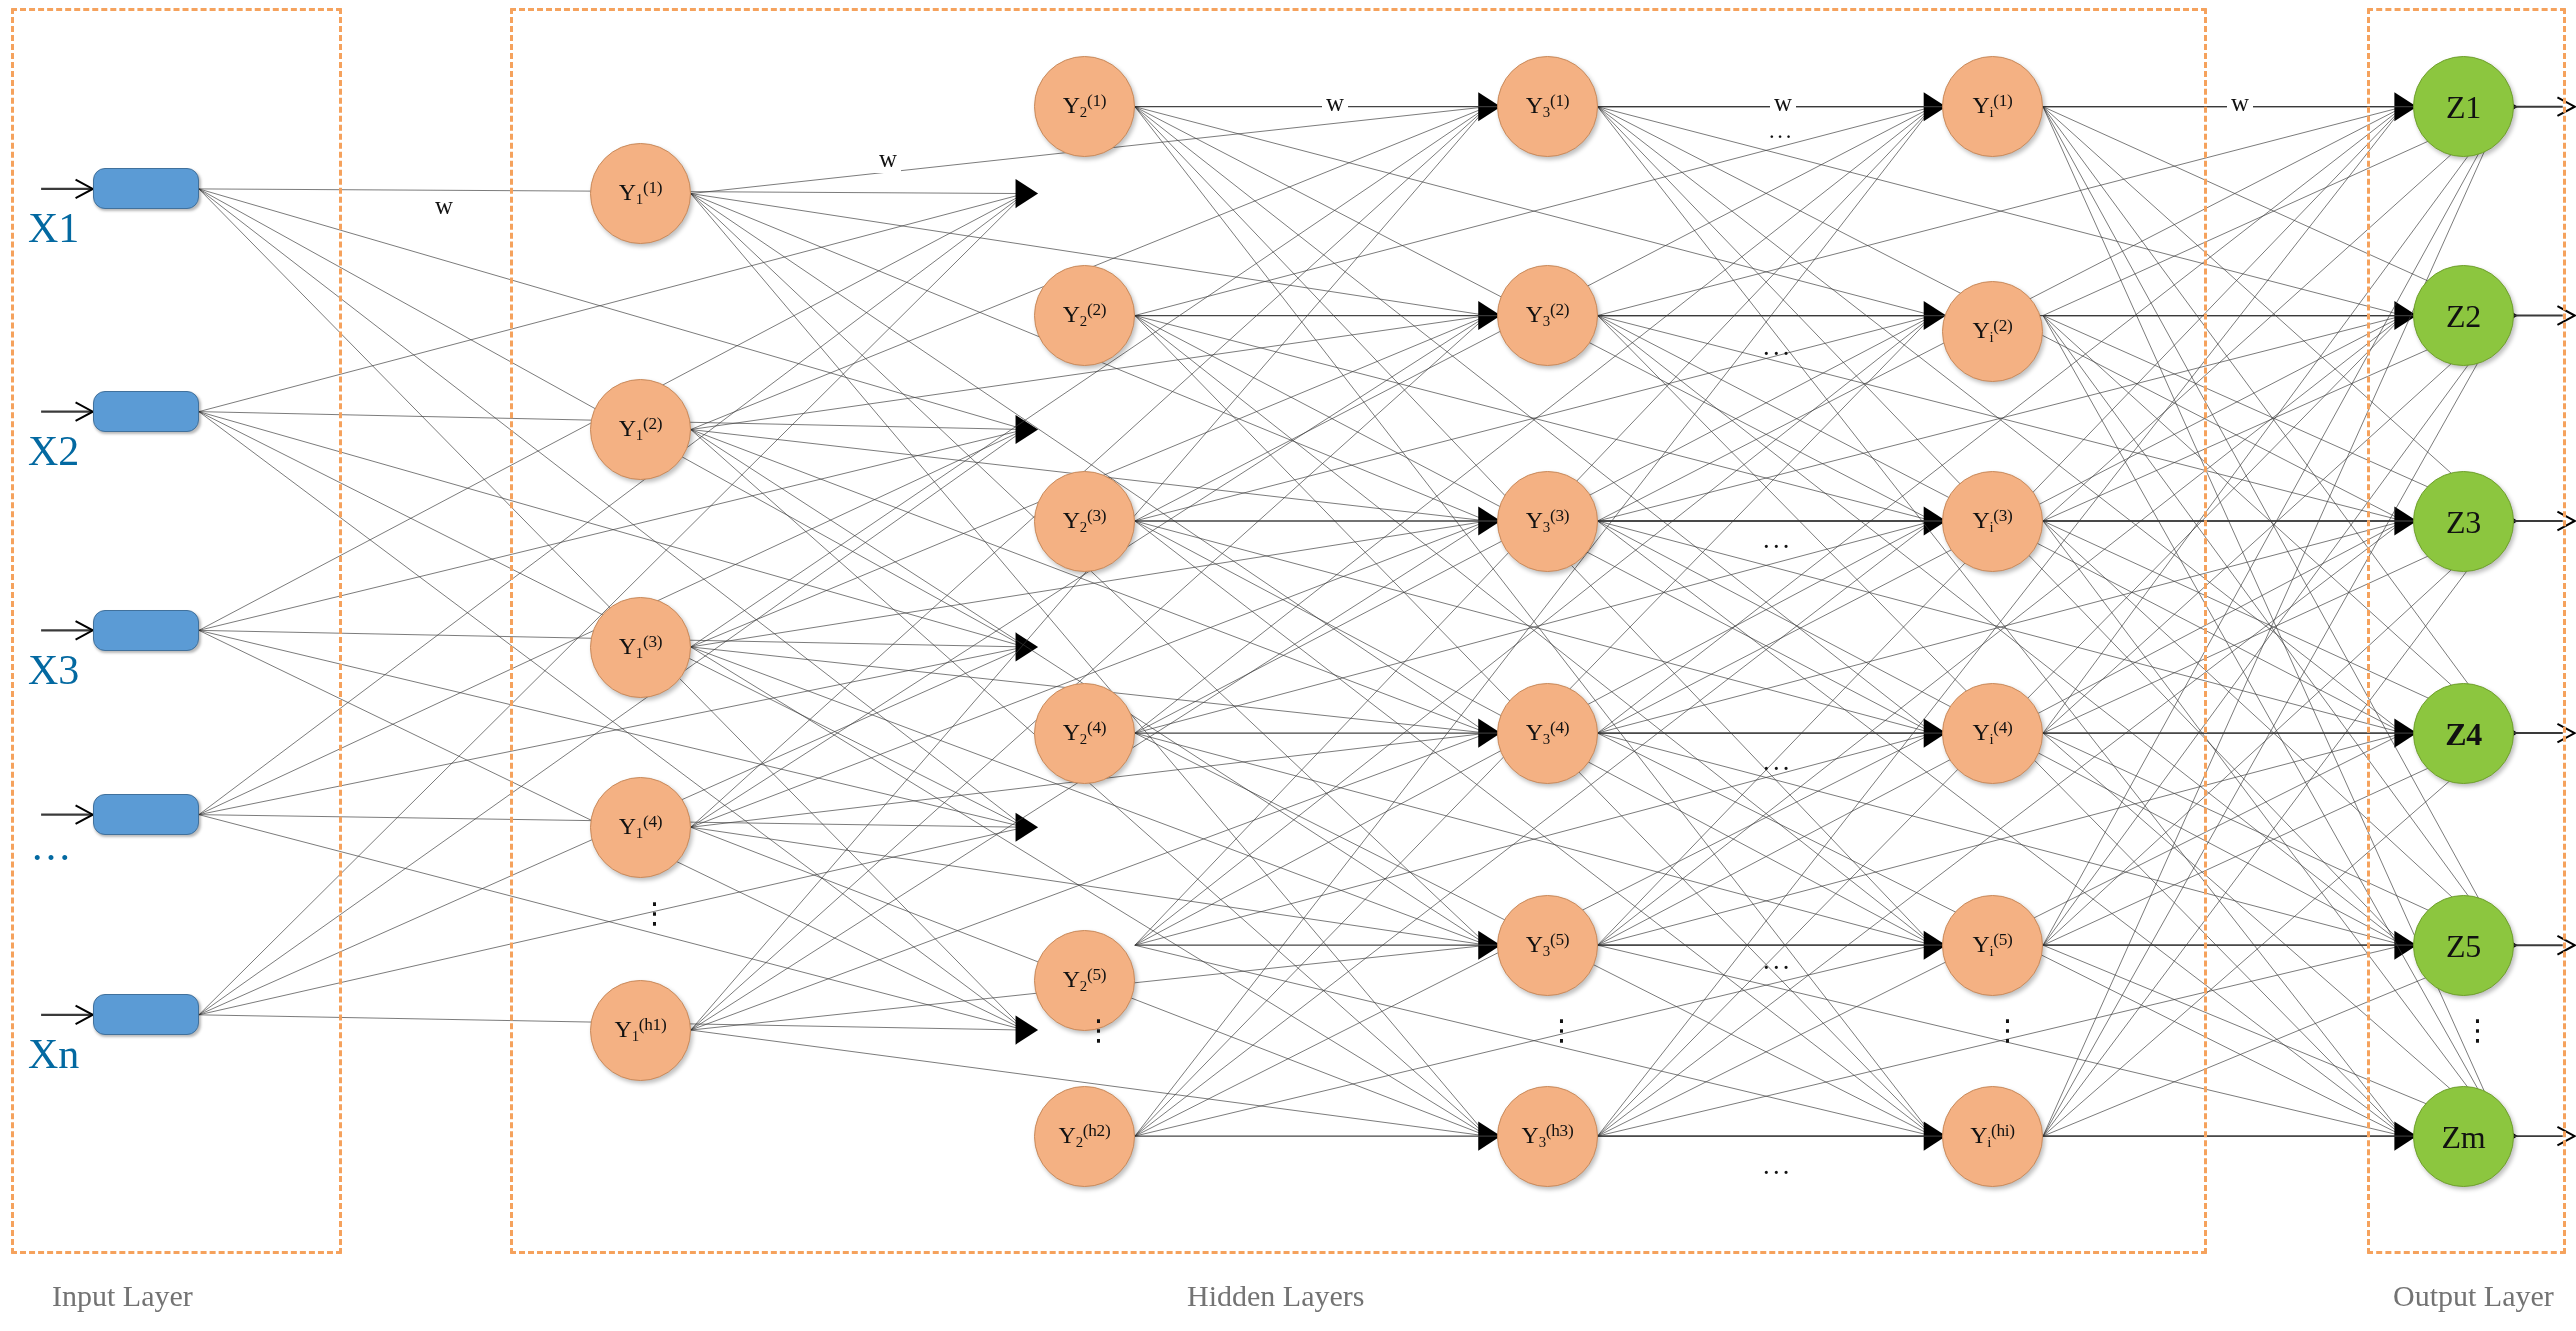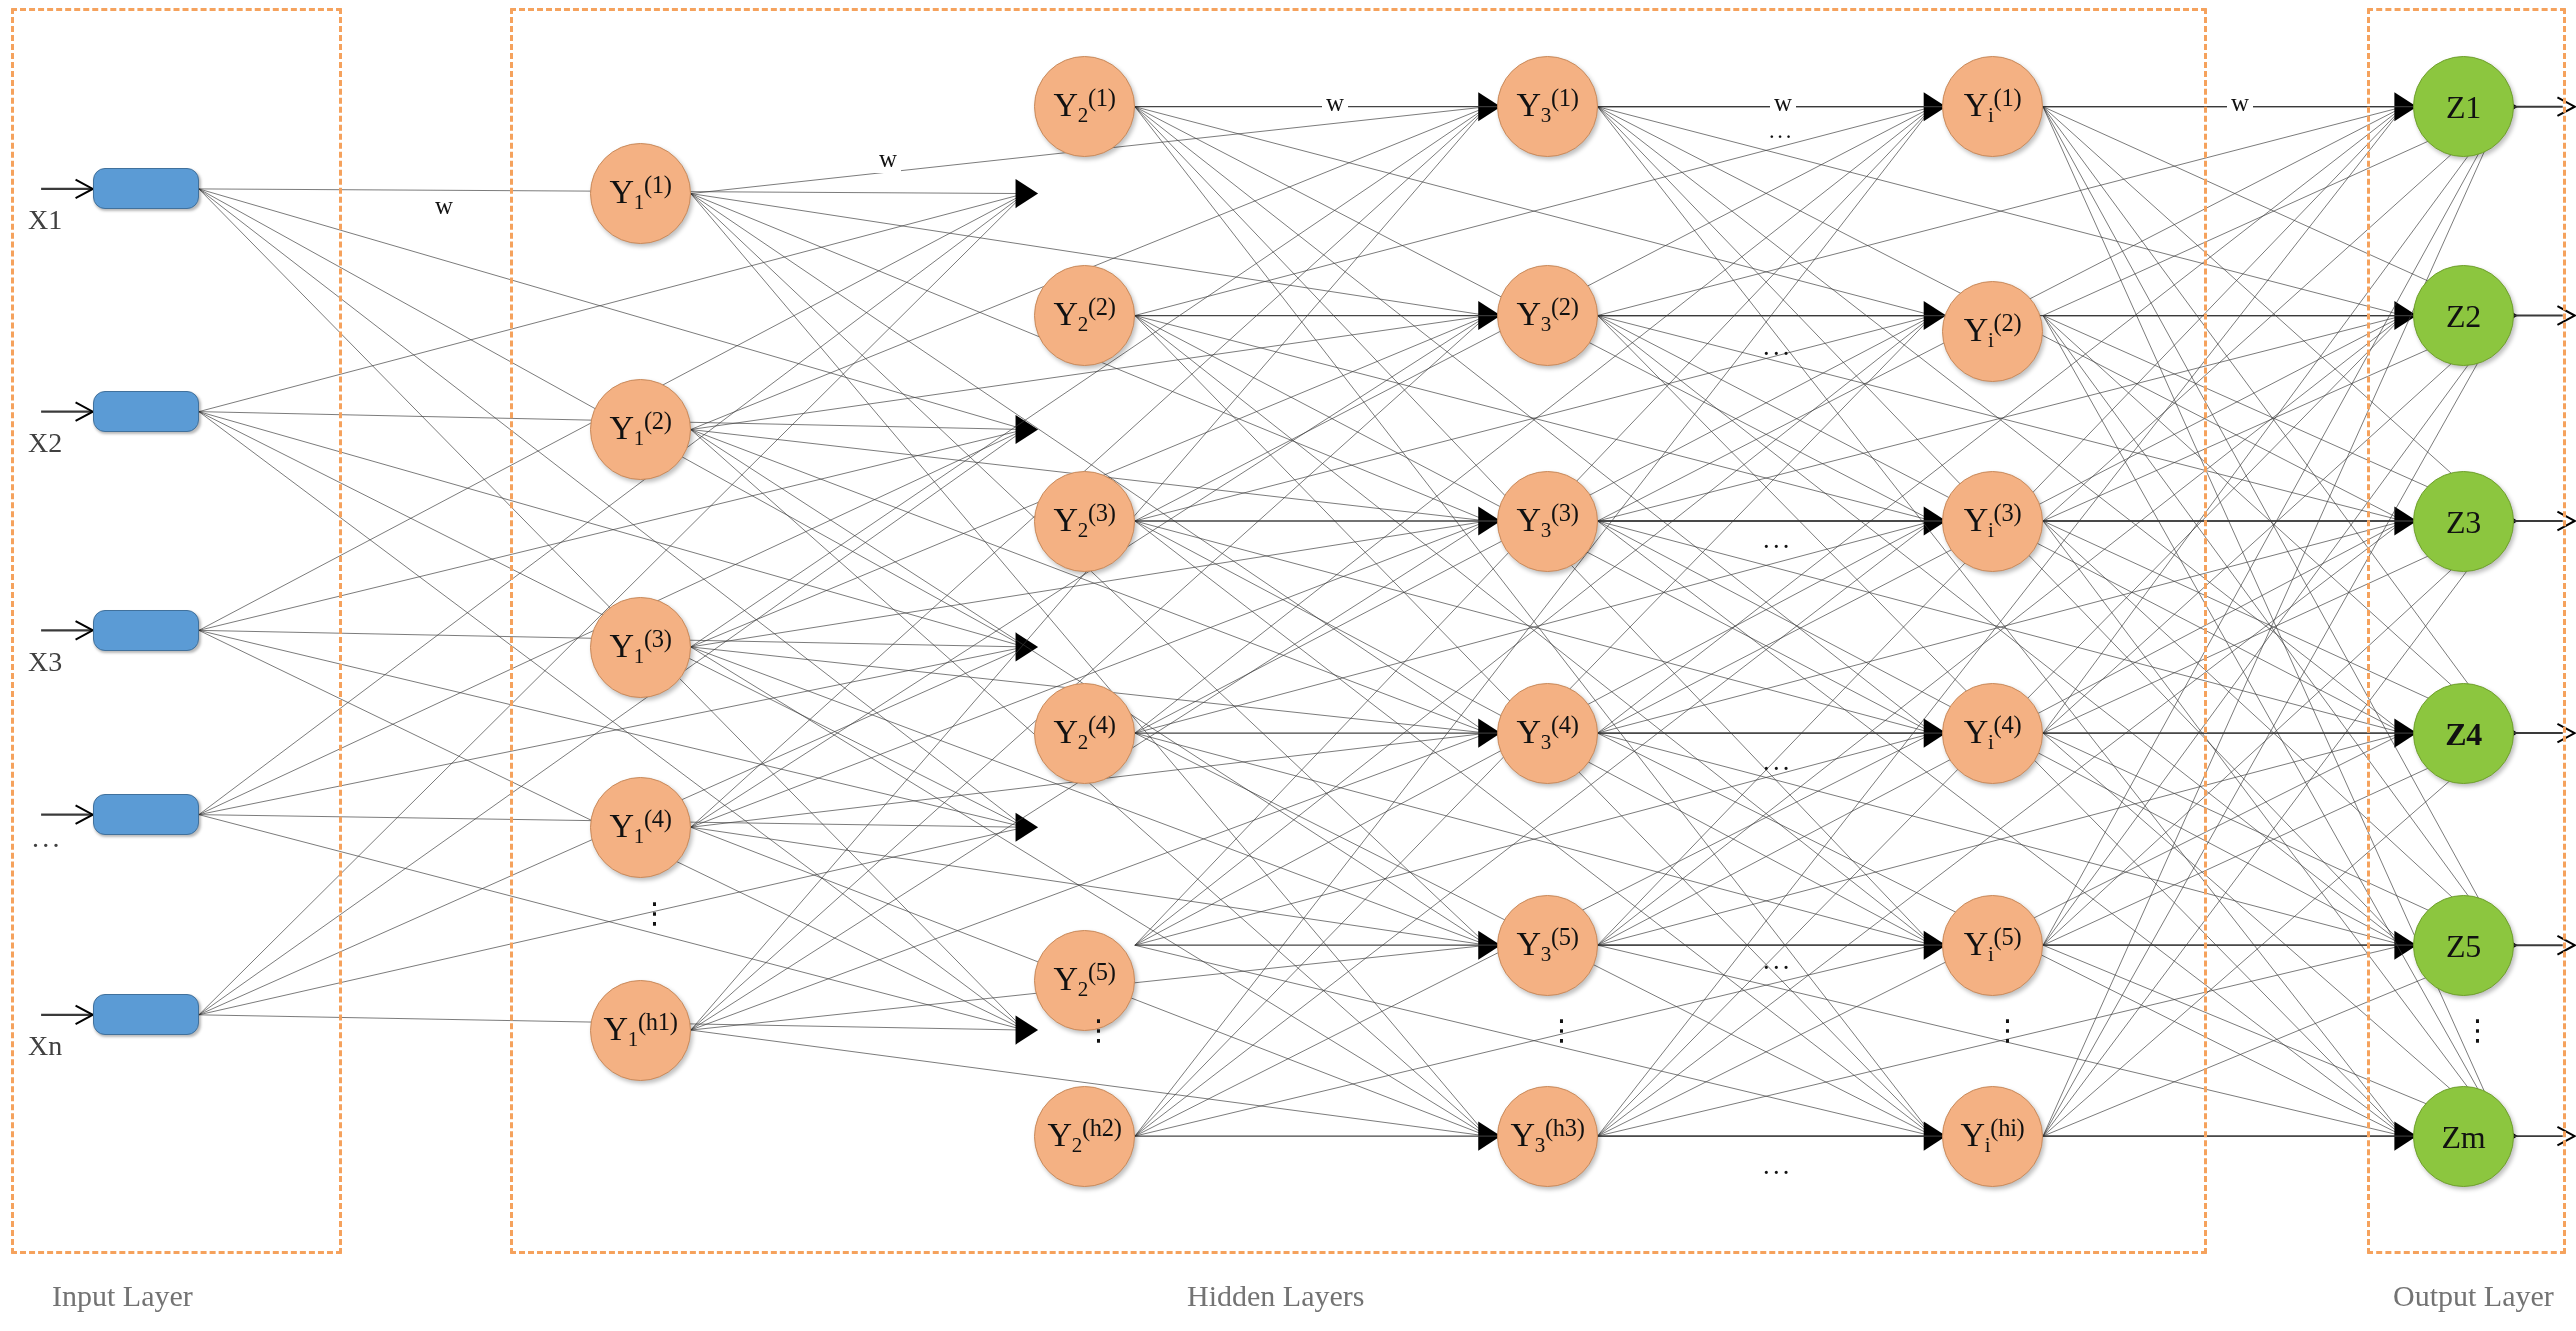--- a/index.html
+++ b/index.html
@@ -46,22 +46,22 @@
     width: 106px;
     height: 41px;
     background: #5B9BD5;
     border: 1.3px solid #41719C;
     border-radius: 12px;
     box-shadow: 1.3px 2px 2.7px rgba(0,0,0,0.28);
     box-sizing: border-box;
   }
   .input-label {
     position: absolute;
-    font-size: 28px;
-    color: #404040;
+    font-size: 42px;
+    color: #0369a1;
     white-space: nowrap;
   }
 
   
   .neuron {
     position: absolute;
     width: 101px;
     height: 101px;
     border-radius: 50%;
     box-sizing: border-box;
@@ -73,21 +73,21 @@
   .neuron.hidden-n {
     background: #F4B183;
     border: 1.3px solid #C98A5B;
   }
   .neuron.output-n {
     background: #8CC63F;
     border: 1.3px solid #6FA02C;
     text-align: right;
   }
   .neuron-text {
-    font-size: 34px;
+    font-size: 24px;
     color: #111111;
     line-height: 1;
     white-space: nowrap;
     letter-spacing: -0.3px;
   }
   .neuron-text sub {
     font-size: 0.62em;
     vertical-align: -0.28em;
   }
   .neuron-text sup {

